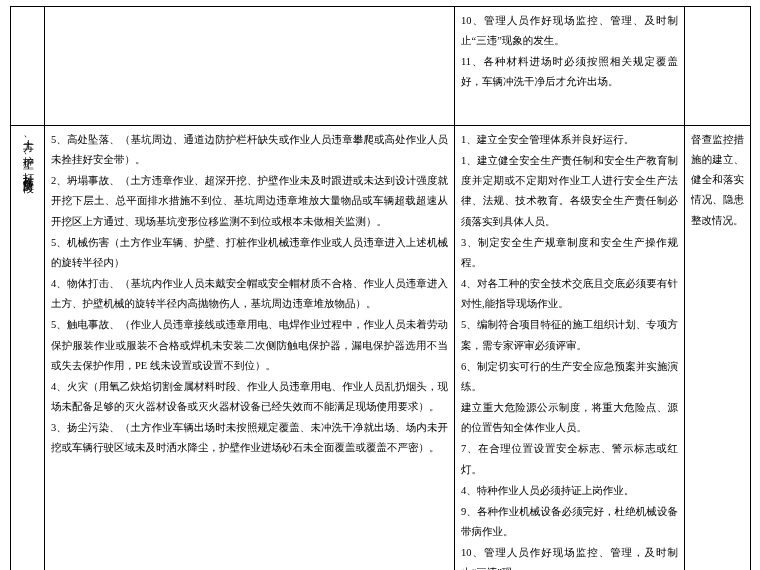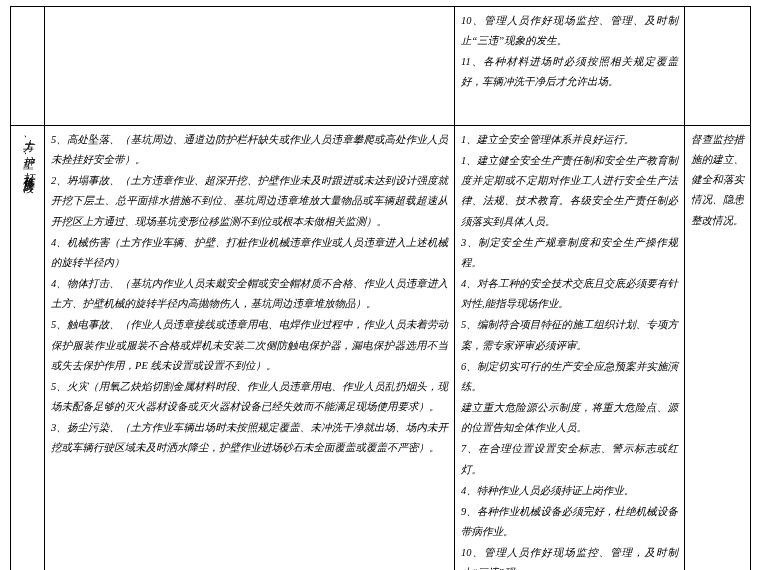--- a/index.html
+++ b/index.html
@@ -26,21 +26,20 @@
     table-layout: fixed;
     width: 740px;
     margin: 0 auto;
   }
   table.doc td {
     border: 1px solid #000000;
     vertical-align: top;
     padding: 4px 6px 4px 6px;
     font-size: 10.5px;
     line-height: 1.92;
-    font-style: italic;
   }
   .col-stage { width: 34px; }
   .col-risk  { width: 410px; }
   .col-meas  { width: 230px; }
   .col-super { width: 66px; }
 
   .cell-vert {
     text-align: center;
     vertical-align: middle;
     padding: 4px 2px;
@@ -96,24 +95,24 @@
         </td>
         <td class="cell-super empty-cell"></td>
       </tr>
       <tr class="rowmain">
         <td class="cell-vert">
           <span class="vert-text">土方、护壁、打桩作业阶段</span>
         </td>
         <td>
           <p class="item">5、高处坠落、（基坑周边、通道边防护栏杆缺失或作业人员违章攀爬或高处作业人员未拴挂好安全带）。</p>
           <p class="item">2、坍塌事故、（土方违章作业、超深开挖、护壁作业未及时跟进或未达到设计强度就开挖下层土、总平面排水措施不到位、基坑周边违章堆放大量物品或车辆超载超速从开挖区上方通过、现场基坑变形位移监测不到位或根本未做相关监测）。</p>
-          <p class="item">4、机械伤害（土方作业车辆、护壁、打桩作业机械违章作业或人员违章进入上述机械的旋转半径内）</p>
+          <p class="item">5、机械伤害（土方作业车辆、护壁、打桩作业机械违章作业或人员违章进入上述机械的旋转半径内）</p>
           <p class="item">4、物体打击、（基坑内作业人员未戴安全帽或安全帽材质不合格、作业人员违章进入土方、护壁机械的旋转半径内高抛物伤人，基坑周边违章堆放物品）。</p>
           <p class="item">5、触电事故、（作业人员违章接线或违章用电、电焊作业过程中，作业人员未着劳动保护服装作业或服装不合格或焊机未安装二次侧防触电保护器，漏电保护器选用不当或失去保护作用，PE 线未设置或设置不到位）。</p>
-          <p class="item">5、火灾（用氧乙炔焰切割金属材料时段、作业人员违章用电、作业人员乱扔烟头，现场未配备足够的灭火器材设备或灭火器材设备已经失效而不能满足现场使用要求）。</p>
+          <p class="item">4、火灾（用氧乙炔焰切割金属材料时段、作业人员违章用电、作业人员乱扔烟头，现场未配备足够的灭火器材设备或灭火器材设备已经失效而不能满足现场使用要求）。</p>
           <p class="item">3、扬尘污染、（土方作业车辆出场时未按照规定覆盖、未冲洗干净就出场、场内未开挖或车辆行驶区域未及时洒水降尘，护壁作业进场砂石未全面覆盖或覆盖不严密）。</p>
         </td>
         <td>
           <p class="item">1、建立全安全管理体系并良好运行。</p>
           <p class="item">1、建立健全安全生产责任制和安全生产教育制度并定期或不定期对作业工人进行安全生产法律、法规、技术教育。各级安全生产责任制必须落实到具体人员。</p>
           <p class="item">3、制定安全生产规章制度和安全生产操作规程。</p>
           <p class="item">4、对各工种的安全技术交底且交底必须要有针对性,能指导现场作业。</p>
           <p class="item">5、编制符合项目特征的施工组织计划、专项方案，需专家评审必须评审。</p>
           <p class="item">6、制定切实可行的生产安全应急预案并实施演练。</p>
           <p class="item">建立重大危险源公示制度，将重大危险点、源的位置告知全体作业人员。</p>

